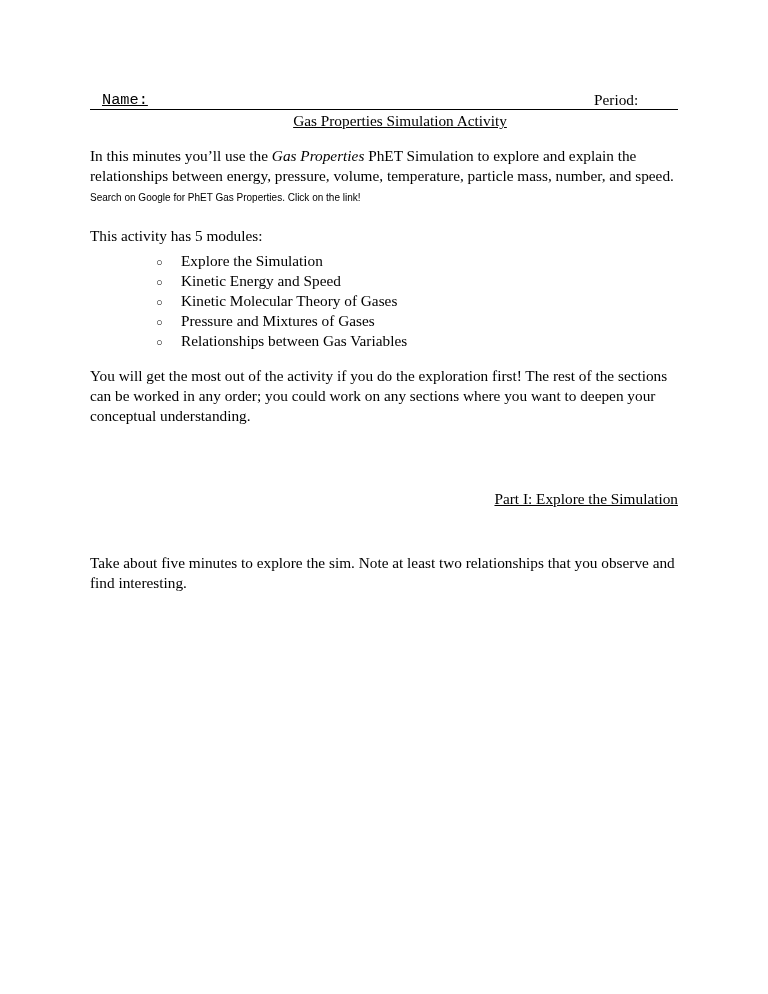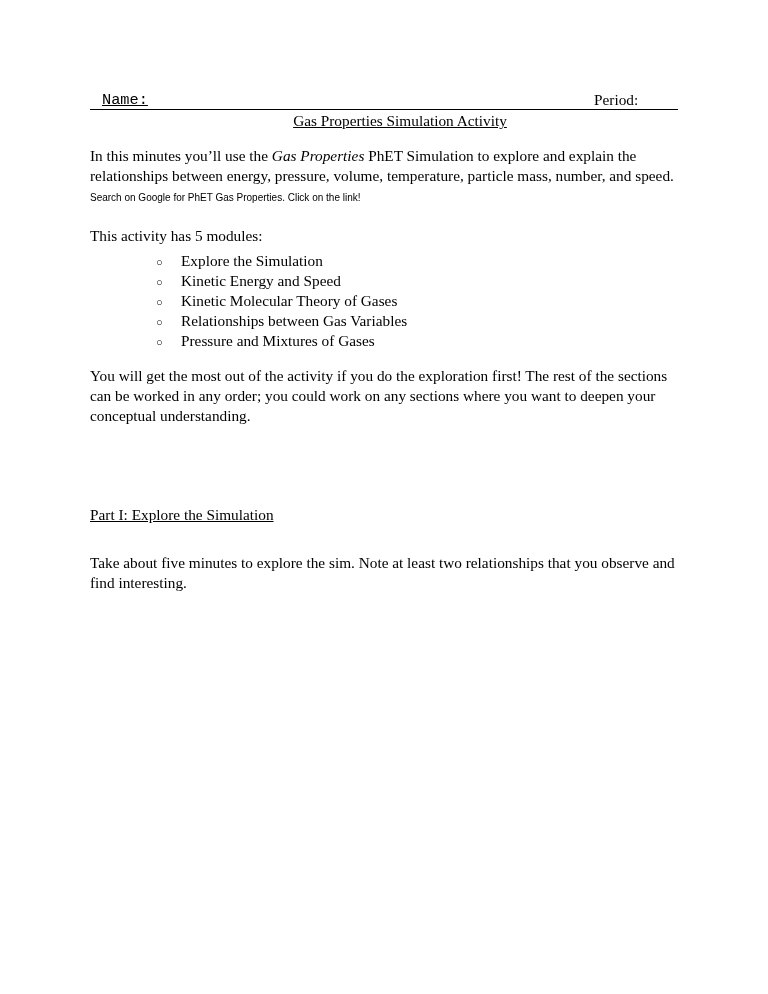--- a/index.html
+++ b/index.html
@@ -12,21 +12,21 @@
   .name-line .period { position: absolute; left: 504px; top: 0; }
   .title { position: absolute; top: 112px; left: 16px; width: 588px; text-align: center; text-decoration: underline; }
   .p { position: absolute; left: 0; width: 600px; line-height: 20px; }
   .sans { font-family: "Liberation Sans", sans-serif; font-size: 10px; }
   .intro { top: 146px; }
   .modules-intro { top: 226px; }
   ul.mods { position: absolute; top: 246px; left: 66px; margin: 0; padding: 0; list-style: none; }
   ul.mods li { line-height: 29px; height: 20px; }
   ul.mods .bullet { display: inline-block; width: 25px; font-size: 11px; }
   .advice { top: 366px; }
-  .part-title { position: absolute; top: 490px; left: 0; width: 588px; text-align: left; text-decoration: underline; margin-top: 16px; }
+  .part-title { position: absolute; top: 490px; left: 0; width: 588px; text-align: right; text-decoration: underline; }
   .part-text { top: 525px; margin-top: 28px; }
 </style>
 </head>
 <body>
 
 <div class="page">
   <div class="name-line">
     <span class="name">Name:</span>
     <span class="period">Period:</span>
   </div>
@@ -36,21 +36,21 @@
   <div class="p intro">
     <span>In this minutes you’ll use the </span><i>Gas Properties</i><span> PhET Simulation to explore and explain the relationships between energy, pressure, volume, temperature, particle mass, number, and speed.</span><br>
     <span class="sans">Search on Google for PhET Gas Properties. Click on the link!</span>
   </div>
 
   <div class="p modules-intro">This activity has 5 modules:</div>
   <ul class="mods">
     <li><span class="bullet">○</span><span>Explore the Simulation</span></li>
     <li><span class="bullet">○</span><span>Kinetic Energy and Speed</span></li>
     <li><span class="bullet">○</span><span>Kinetic Molecular Theory of Gases</span></li>
+    <li><span class="bullet">○</span><span>Pressure and Mixtures of Gases</span></li>
     <li><span class="bullet">○</span><span>Relationships between Gas Variables</span></li>
-    <li><span class="bullet">○</span><span>Pressure and Mixtures of Gases</span></li>
   </ul>
 
   <div class="p advice">You will get the most out of the activity if you do the exploration first!  The rest of the sections can be worked in any order; you could work on any sections where you want to deepen your conceptual understanding.</div>
 
   <div class="part-title">Part I: Explore the Simulation</div>
   <div class="p part-text">Take about five minutes to explore the sim.   Note at least two relationships that you observe and find interesting.</div>
 </div>
 
 </body></html>

